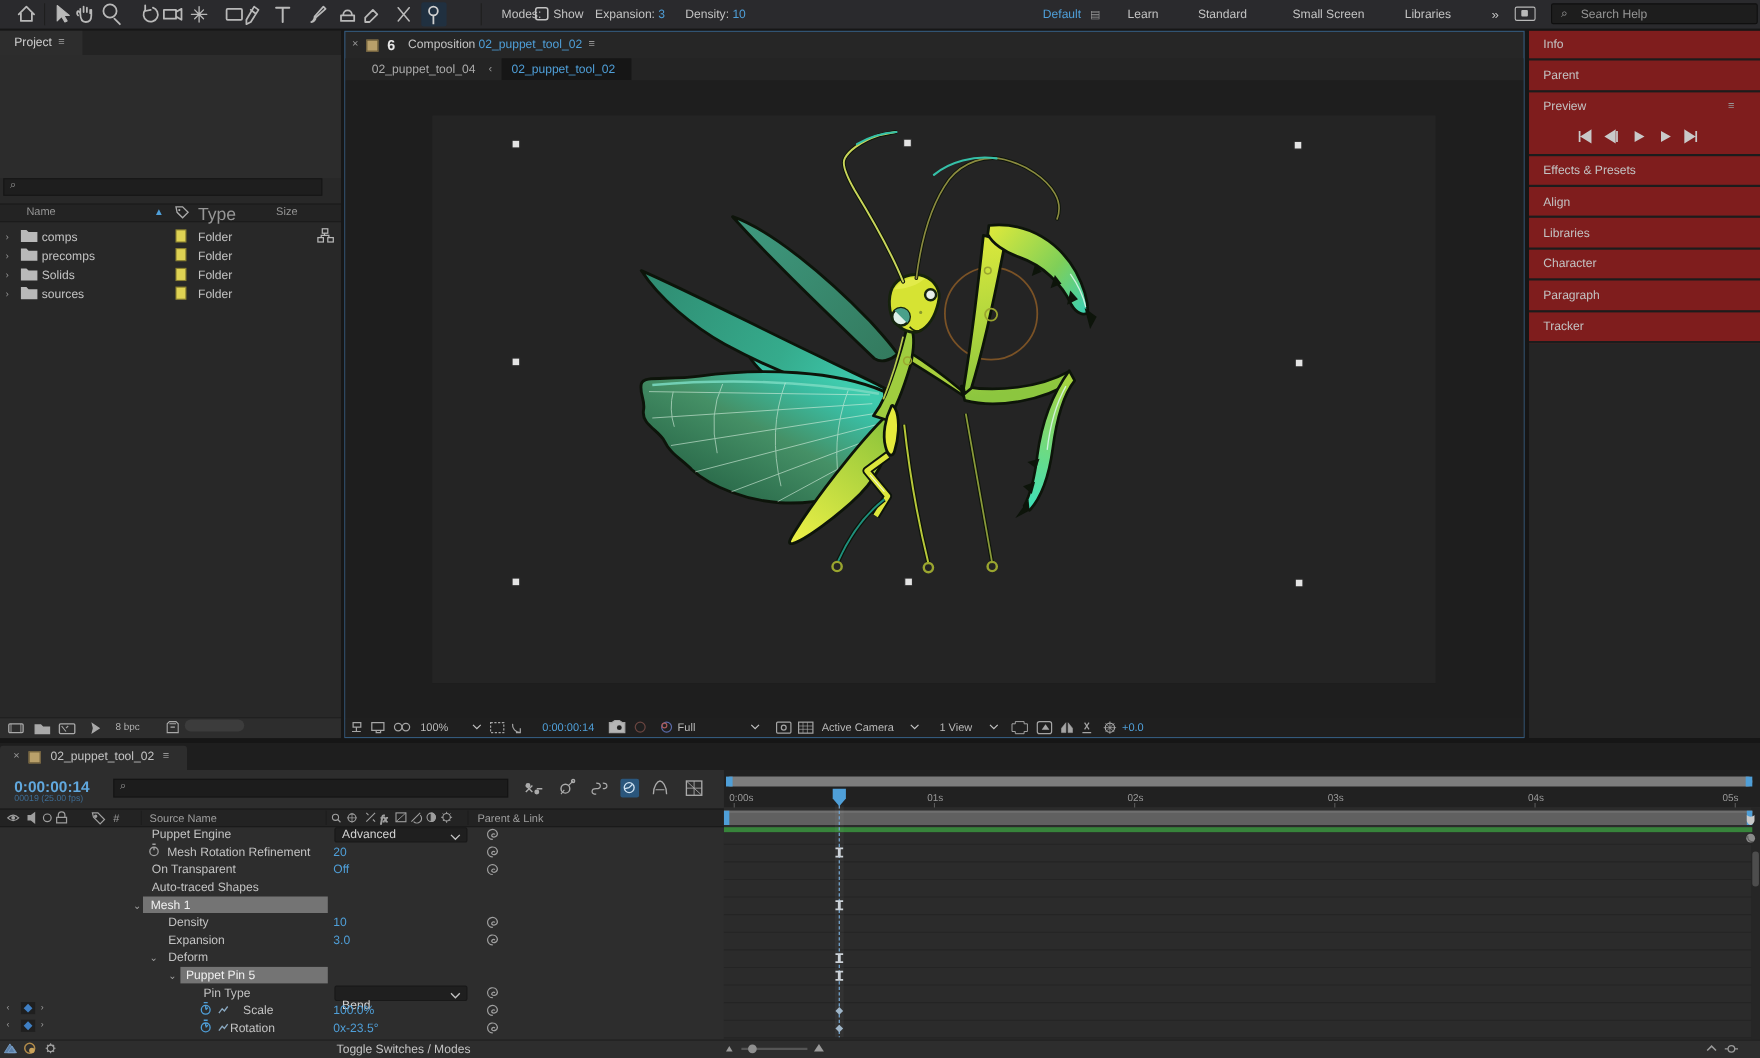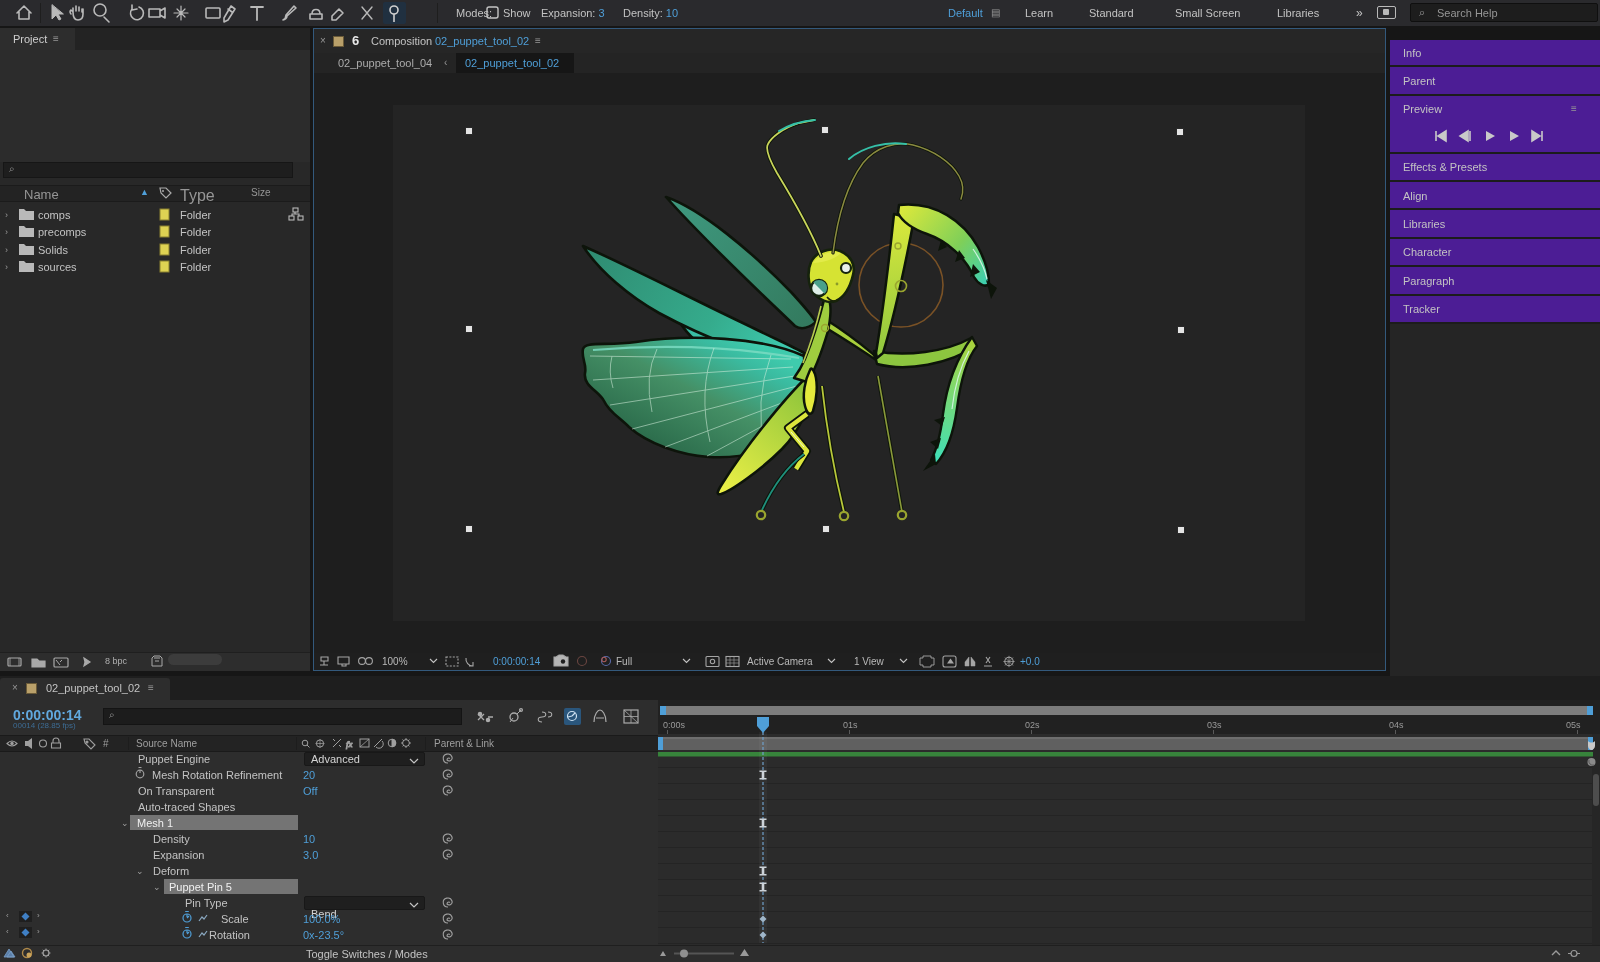--- a/index.html
+++ b/index.html
@@ -5,21 +5,21 @@
 html,body{margin:0;padding:0;width:1600px;height:962px;overflow:hidden;background:#161616;
 font-family:"Liberation Sans",sans-serif;-webkit-font-smoothing:antialiased;}
 *{box-sizing:border-box;}
 .abs{position:absolute;}
 .txt{color:#c3c3c3;font-size:11px;white-space:nowrap;}
 .dim{color:#969696;}
 .blue{color:#4f9fd8;}
 #topbar{left:0;top:0;width:1600px;height:26px;background:#2a2a2d;}
 #projpanel{left:0;top:28px;width:310px;height:643px;background:#282828;}
 #comppanel{left:313px;top:28px;width:1073px;height:643px;background:#262626;border:1px solid #33597c;}
-#rightpanel{left:1390px;top:28px;width:210px;height:517px;background:#4c1d95;margin-top:12px;}
+#rightpanel{left:1390px;top:28px;width:210px;height:517px;background:#7f1d1d;}
 #timeline{left:0;top:676px;width:1600px;height:286px;background:#2d2d2d;}
 .sep{position:absolute;background:#1c1c1c;}
 </style>
 </head>
 <body>
 <div class="abs" id="topbar">
 <svg class="abs" style="left:0;top:0" width="1600" height="26" viewBox="0 0 1600 26">
 <g stroke="#b9b9b9" stroke-width="1.6" fill="none" stroke-linecap="round" stroke-linejoin="round">
 <path d="M17 13 L24 6 L31 13 M19 12 V19 H29 V12"></path>
 <path d="M52 5 L52 19 L56 15 L59 20 L61 19 L58 14 L63 14 Z" fill="#b9b9b9" stroke-width="1"></path>
@@ -64,21 +64,21 @@
 </div>
 <div class="abs" id="projpanel">
 <div class="abs" style="left:0;top:0;width:310px;height:22px;background:#232323"></div>
 <div class="abs" style="left:0;top:0;width:75px;height:22px;background:#2d2d2d"></div>
 <span class="abs txt" style="left:13px;top:5px;color:#cfcfcf">Project</span>
 <span class="abs dim" style="left:53px;top:5px;font-size:10px">≡</span>
 <div class="abs" style="left:0;top:22px;width:310px;height:112px;background:#2c2c2c"></div>
 <div class="abs" style="left:3px;top:134px;width:290px;height:16px;background:#1e1e1e;border:1px solid #161616"></div>
 <span class="abs dim" style="left:9px;top:135px;font-size:10px">⌕</span>
 <div class="abs" style="left:0;top:157px;width:310px;height:17px;background:#232323;border-top:1px solid #1b1b1b;border-bottom:1px solid #1b1b1b"></div>
-<span class="abs txt dim" style="left:24px;top:159px;font-size:13px">Name</span>
+<span class="abs txt dim" style="left:24px;top:159px;font-size:10px">Name</span>
 <span class="abs" style="left:140px;top:159px;color:#4f9fd8;font-size:9px">▲</span>
 <svg class="abs" style="left:158px;top:158px" width="14" height="13" viewBox="0 0 14 13">
       <path d="M2 2 h6 l5 5 -5 5 -5 -5 z" fill="none" stroke="#aaa" stroke-width="1.2"></path>
       <circle cx="5" cy="5" r="1" fill="#aaa"></circle>
     </svg>
 <span class="abs txt dim" style="left:180px;top:159px;font-size:16px">Type</span>
 <span class="abs txt dim" style="left:251px;top:159px;font-size:10px">Size</span>
 <div id="projrows">
 <svg class="abs" style="left:0;top:177px" width="310" height="72" viewBox="0 0 310 72">
 <g fill="#9a9a9a" font-size="9" font-family="Liberation Sans">
@@ -358,21 +358,21 @@
 <div class="abs" id="timeline">
 
 <div class="abs" style="left:0;top:0;width:1600px;height:24px;background:#1e1e1e"></div>
 <div class="abs" style="left:0;top:2px;width:170px;height:22px;background:#2d2d2d;border-radius:3px 3px 0 0"></div>
 <span class="abs dim" style="left:12px;top:6px;font-size:10px">×</span>
 <span class="abs" style="left:26px;top:7px;width:11px;height:11px;background:#b9a06a;border:1px solid #6a5a38"></span>
 <span class="abs txt" style="left:46px;top:6px">02_puppet_tool_02</span>
 <span class="abs dim" style="left:148px;top:6px;font-size:10px">≡</span>
 
 <span class="abs" style="left:13px;top:31px;font-size:14px;font-weight:bold;color:#61a8de">0:00:00:14</span>
-<span class="abs" style="left:13px;top:45px;font-size:8px;color:#3d6c94">00014 (28.85 fps)</span>
+<span class="abs" style="left:13px;top:45px;font-size:8px;color:#3d6c94">00019 (25.00 fps)</span>
 <div class="abs" style="left:103px;top:32px;width:359px;height:17px;background:#1c1c1c;border:1px solid #141414"></div>
 <span class="abs dim" style="left:109px;top:33px;font-size:10px">⌕</span>
 <svg class="abs" style="left:472px;top:30px" width="180" height="22" viewBox="0 0 180 22">
 <g stroke="#ababab" stroke-width="1.3" fill="none">
 <path d="M6 14 l6 -6 m0 6 l-6 -6 m10 3 h5"></path>
         <circle cx="8" cy="8" r="1.6" fill="#ababab"></circle>
         <circle cx="16" cy="14" r="1.6" fill="#ababab"></circle>
 <circle cx="42" cy="11" r="4"></circle>
         <path d="M45 8 l4 -4 m-8 8 l-3 4" stroke-width="1"></path>
         <circle cx="49" cy="4" r="1.4"></circle>

